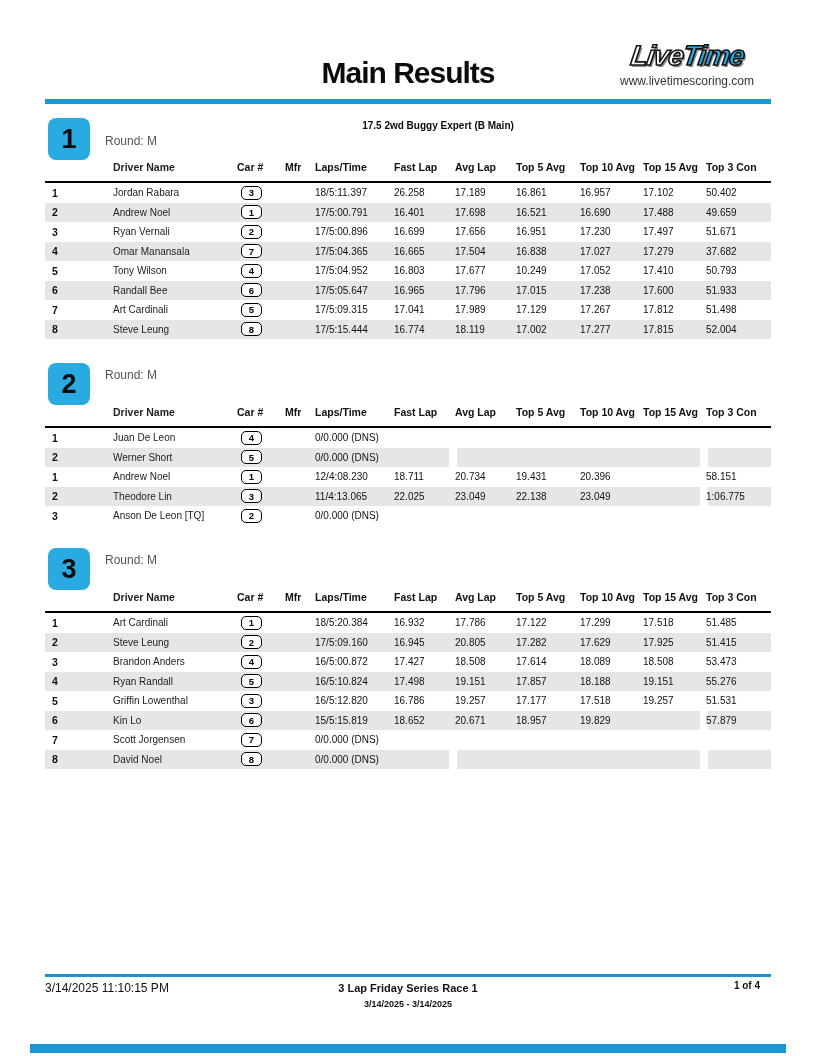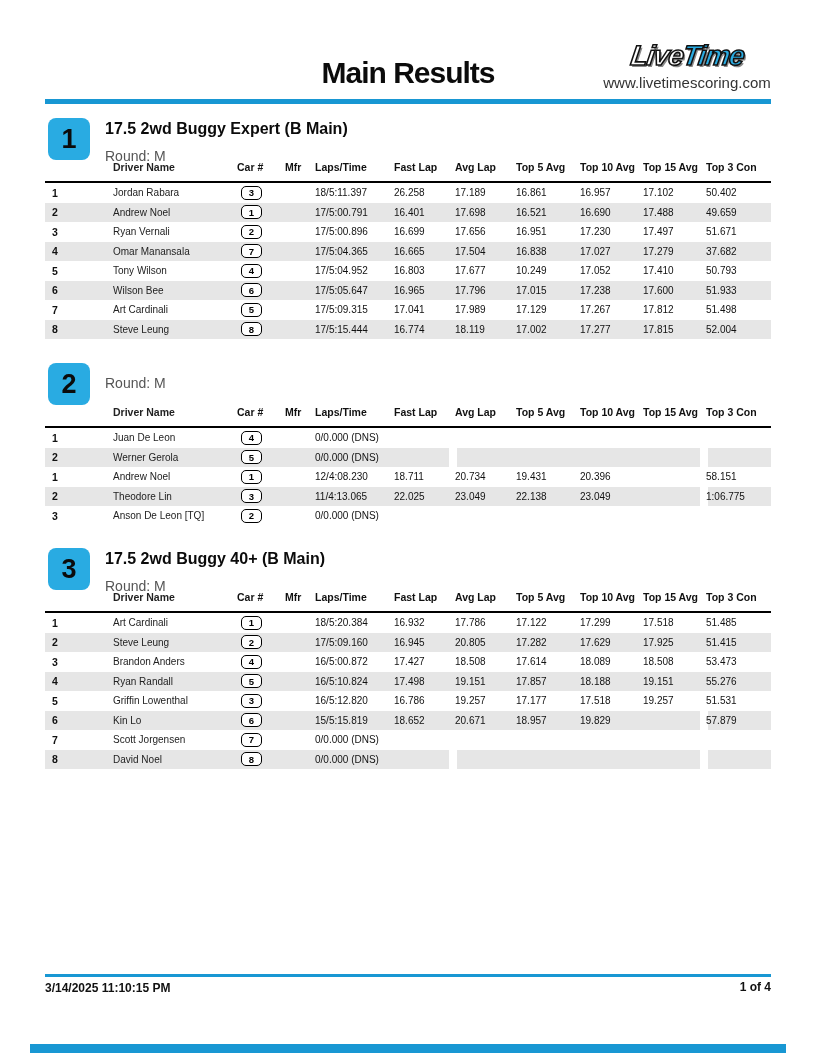--- a/index.html
+++ b/index.html
@@ -9,57 +9,57 @@
 
   
   .main-title { position:absolute; top:56px; left:0; width:816px; text-align:center;
     font-size:30px; font-weight:bold; letter-spacing:-1px; color:#0b0b0b; }
   .logo { position:absolute; top:40px; right:44px; width:170px; text-align:center; }
   .logo-word { font-style:italic; font-weight:bold; font-size:28px; letter-spacing:-1px;
     transform:skewX(-8deg); display:inline-block; white-space:nowrap;
     text-shadow:2px 2px 0 #8a8a8a; }
   .logo-live { color:#ffffff; -webkit-text-stroke:1.6px #111; }
   .logo-time { color:#29abe2; -webkit-text-stroke:1.6px #111; }
-  .logo-site { font-size:15px; color:#333; margin-top:2px; }
+  .logo-site { font-size:12px; color:#333; margin-top:2px; }
   .top-rule { position:absolute; top:99px; left:45px; width:726px; height:5px; background:#1897d3; }
 
   
   .section { position:absolute; left:45px; width:726px; }
   .sec-1 { top:116px; } .sec-2 { top:361px; } .sec-3 { top:546px; }
   .badge { position:absolute; left:3px; top:2px; width:42px; height:42px; background:#29abe2;
     border-radius:8px; display:flex; align-items:center; justify-content:center;
     font-size:27px; font-weight:bold; color:#0b0b0b; }
   .sec-head { margin-left:60px; padding-top:4px; }
-  .sec-title { font-size:16px; font-weight:bold; color:#0b0b0b; }
-  .sec-round { font-size:14px; color:#555; margin-top:10px; }
+  .sec-title { font-size:10px; font-weight:bold; color:#0b0b0b;text-align:center; }
+  .sec-round { font-size:12px; color:#555; margin-top:3px; }
 
   .rtable { position:absolute; left:0; top:50px; width:726px; }
   .thead, .trow { display:grid; grid-template-columns:33px 157px 48px 30px 79px 61px 61px 64px 63px 63px 67px; align-items:center; }
   .thead { height:17px; border-bottom:2px solid #000; font-weight:bold; font-size:10.5px; padding-bottom:13px; }
   .thead .cell { padding-left:2px; }
   .thead .c-driver { padding-left:35px; }
   .trow { height:19.5px; font-size:10px; }
   .trow.alt { background:#e6e6e6; }
   .trow.alt.gap-b { background:linear-gradient(90deg,#e6e6e6 0 655px,#fff 655px 663px,#e6e6e6 663px 100%); }
   .trow.alt.gap-ab { background:linear-gradient(90deg,#e6e6e6 0 404px,#fff 404px 412px,#e6e6e6 412px 655px,#fff 655px 663px,#e6e6e6 663px 100%); }
   .cell { padding-left:2px; overflow:hidden; white-space:nowrap; }
   .c-pos { padding-left:7px; font-weight:bold; font-size:10.5px; }
   .c-driver { padding-left:35px; color:#222; }
   .trow .c-car { padding-left:6px; }
   .car-chip { display:inline-flex; align-items:center; justify-content:center;
     min-width:21px; height:14px; border:1.7px solid #000; border-radius:5px;
     background:#fff; font-weight:bold; font-size:9.5px; color:#000; }
 
   
   .footer-rule { position:absolute; top:974px; left:45px; width:726px; height:3px; background:#1897d3; }
-  .footer-left { position:absolute; top:981px; left:45px; font-size:12px; font-weight:bold; }
+  .footer-left { position:absolute; top:981px; left:45px; font-size:12px; font-weight:normal; }
   .footer-center { position:absolute; top:982px; left:0; width:816px; text-align:center; }
   .footer-event { font-size:11px; font-weight:bold; }
   .footer-dates { font-size:9px; font-weight:bold; margin-top:5px; }
-  .footer-right { position:absolute; top:980px; right:45px; font-size:12px; font-weight:bold; }
+  .footer-right { position:absolute; top:980px; right:56px; font-size:10px; font-weight:bold; }
   .bottom-bar { position:absolute; top:1044px; left:30px; right:30px; height:9px; background:#1897d3; }
 </style>
 </head>
 <body>
 
 <div class="page">
 
   <div class="main-title">Main Results</div>
 
   <div class="logo">
@@ -150,21 +150,21 @@
     <div class="cell c-laps">17/5:04.952</div>
     <div class="cell c-fast">16.803</div>
     <div class="cell c-avg">17.677</div>
     <div class="cell c-top5">10.249</div>
     <div class="cell c-top10">17.052</div>
     <div class="cell c-top15">17.410</div>
     <div class="cell c-top3">50.793</div>
   </div>
           <div class="trow alt">
     <div class="cell c-pos">6</div>
-    <div class="cell c-driver">Wilson Bee</div>
+    <div class="cell c-driver">Randall Bee</div>
     <div class="cell c-car"><span class="car-chip">6</span></div>
     <div class="cell c-mfr"></div>
     <div class="cell c-laps">17/5:05.647</div>
     <div class="cell c-fast">16.965</div>
     <div class="cell c-avg">17.796</div>
     <div class="cell c-top5">17.015</div>
     <div class="cell c-top10">17.238</div>
     <div class="cell c-top15">17.600</div>
     <div class="cell c-top3">51.933</div>
   </div>
@@ -226,21 +226,21 @@
     <div class="cell c-laps">0/0.000 (DNS)</div>
     <div class="cell c-fast"></div>
     <div class="cell c-avg"></div>
     <div class="cell c-top5"></div>
     <div class="cell c-top10"></div>
     <div class="cell c-top15"></div>
     <div class="cell c-top3"></div>
   </div>
           <div class="trow alt gap-ab">
     <div class="cell c-pos">2</div>
-    <div class="cell c-driver">Werner Gerola</div>
+    <div class="cell c-driver">Werner Short</div>
     <div class="cell c-car"><span class="car-chip">5</span></div>
     <div class="cell c-mfr"></div>
     <div class="cell c-laps">0/0.000 (DNS)</div>
     <div class="cell c-fast"></div>
     <div class="cell c-avg"></div>
     <div class="cell c-top5"></div>
     <div class="cell c-top10"></div>
     <div class="cell c-top15"></div>
     <div class="cell c-top3"></div>
   </div>
@@ -283,21 +283,20 @@
     <div class="cell c-top15"></div>
     <div class="cell c-top3"></div>
   </div>
         </div>
     </div>
   </div>
 
   <div class="section sec-3">
     <div class="badge">3</div>
     <div class="sec-head">
-      <div class="sec-title">17.5 2wd Buggy 40+ (B Main)</div>
       <div class="sec-round">Round: M</div>
     </div>
     <div class="rtable">
       <div class="thead">
         <div class="cell c-pos"></div>
         <div class="cell c-driver">Driver Name</div>
         <div class="cell">Car #</div>
         <div class="cell">Mfr</div>
         <div class="cell">Laps/Time</div>
         <div class="cell">Fast Lap</div>
@@ -411,16 +410,20 @@
     <div class="cell c-top10"></div>
     <div class="cell c-top15"></div>
     <div class="cell c-top3"></div>
   </div>
         </div>
     </div>
   </div>
 
   <div class="footer-rule"></div>
   <div class="footer-left">3/14/2025 11:10:15 PM</div>
+  <div class="footer-center">
+    <div class="footer-event">3 Lap Friday Series Race 1</div>
+    <div class="footer-dates">3/14/2025 - 3/14/2025</div>
+  </div>
   <div class="footer-right">1 of 4</div>
   <div class="bottom-bar"></div>
 
 </div>
 
 </body></html>

